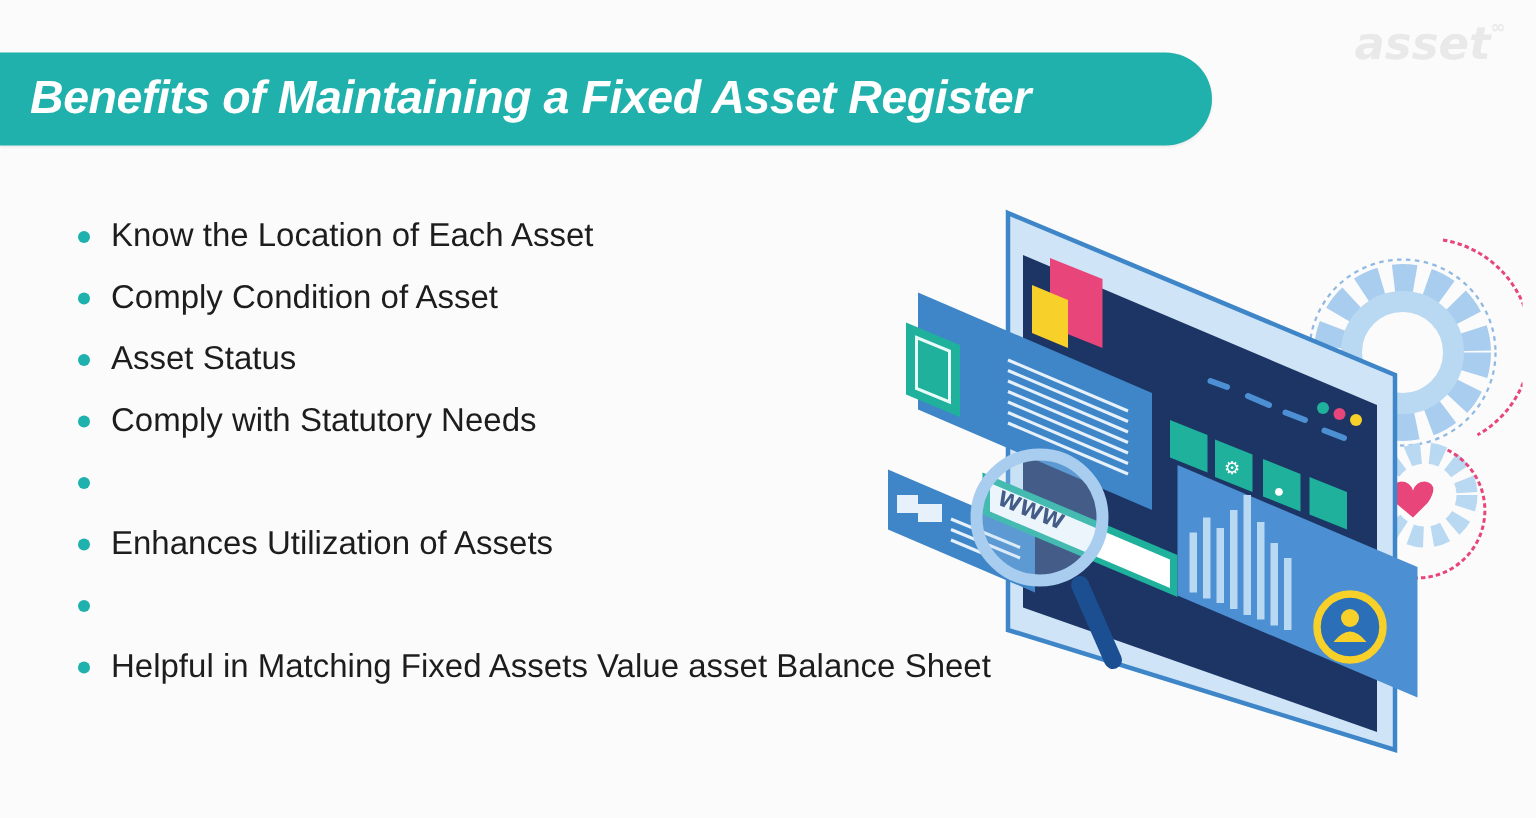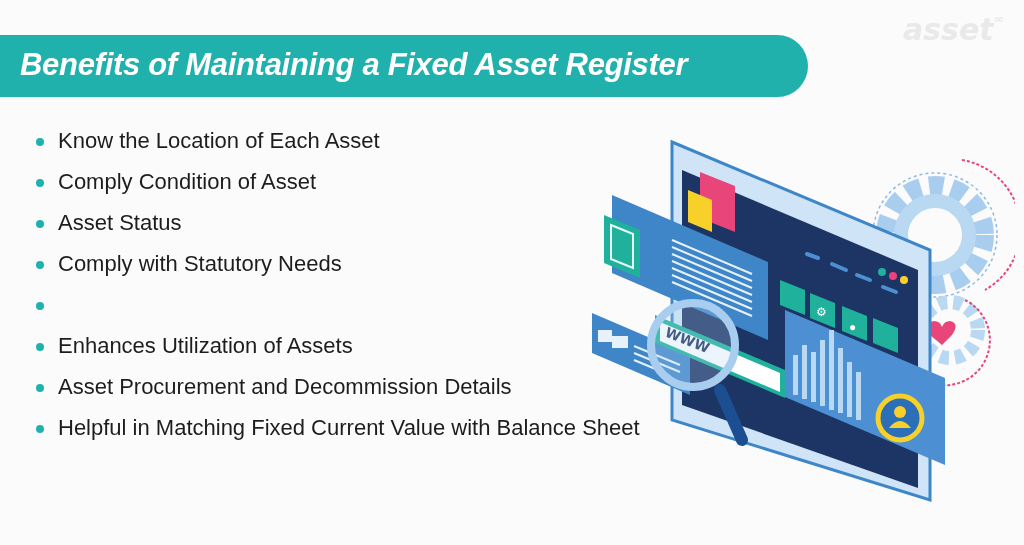--- a/index.html
+++ b/index.html
@@ -20,21 +20,21 @@
     background:#21b1ad;
     border-radius:0 32px 32px 0;
     box-shadow:0 1px 2px rgba(0,0,0,0.08);
     font-style:italic;
   }
   .banner h1 {
     margin:0; position:absolute; left:20px; top:12px;
     color:#ffffff; font-size:31px; font-weight:bold;
     letter-spacing:-0.3px; white-space:nowrap;
   }
-  .list { position:absolute; left:34px; top:124px; margin:0; padding:0; list-style:none; }
+  .list { position:absolute; left:34px; top:124px; margin:16px; padding:0; list-style:none; }
   .list li {
     position:relative; height:41px; line-height:34px;
     font-size:22px; color:#1d1d1d; padding-left:24px; white-space:nowrap;
   }
   .list li .dot {
     position:absolute; left:2px; top:14px; width:8px; height:8px;
     border-radius:50%; background:#1fb1ad;
   }
   .illus { position:absolute; left:585px; top:135px; width:430px; height:370px; }
 </style>
@@ -49,22 +49,22 @@
   <h1>Benefits of Maintaining a Fixed Asset Register</h1>
 </div>
 
 <ul class="list">
   <li><span class="dot"></span><span>Know the Location of Each Asset</span></li>
   <li><span class="dot"></span><span>Comply Condition of Asset</span></li>
   <li><span class="dot"></span><span>Asset Status</span></li>
   <li><span class="dot"></span><span>Comply with Statutory Needs</span></li>
   <li><span class="dot"></span></li>
   <li><span class="dot"></span><span>Enhances Utilization of Assets</span></li>
-  <li><span class="dot"></span><span>Asset Procurement and Decommission Details</span></li>
-  <li><span class="dot"></span><span>Helpful in Matching Fixed Current Value with Balance Sheet</span></li>
+  <li><span class="dot"></span></li>
+  <li><span class="dot"></span><span>Helpful in Matching Fixed Assets Value asset Balance Sheet</span></li>
 </ul>
 
 <svg class="illus" viewBox="585 135 430 370">
 
   <g>
     <circle cx="935" cy="235" r="48" fill="none" stroke="#a9cdef" stroke-width="22" stroke-dasharray="14 8"></circle>
     <circle cx="935" cy="235" r="34" fill="none" stroke="#b9d8f2" stroke-width="14"></circle>
     <circle cx="935" cy="235" r="62" fill="none" stroke="#8fb9e3" stroke-width="1.5" stroke-dasharray="3 3"></circle>
     <path d="M962 160 A70 70 0 0 1 985 290" fill="none" stroke="#e8457a" stroke-width="2" stroke-dasharray="3 2"></path>
   </g>

